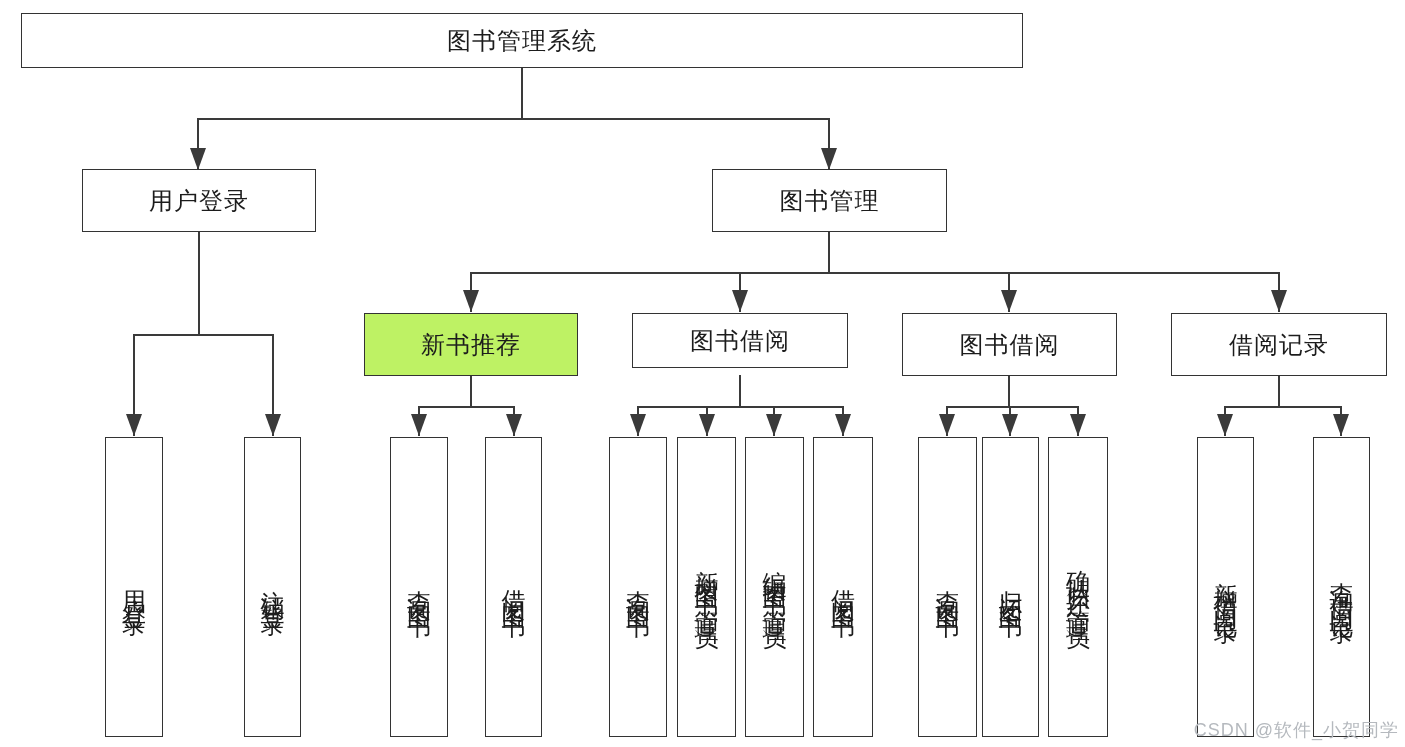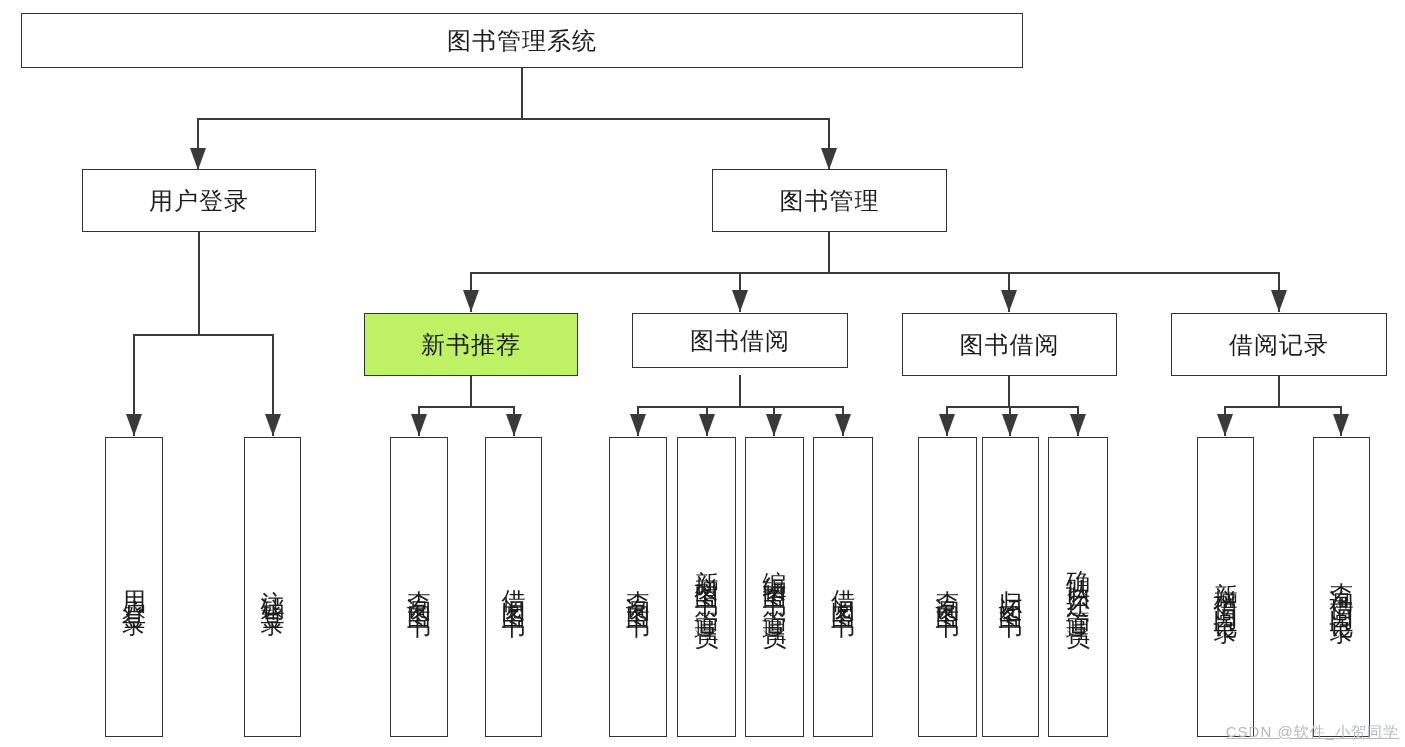--- a/index.html
+++ b/index.html
@@ -4,21 +4,21 @@
 <style>
   html,body{margin:0;padding:0;background:#ffffff;}
   body{font-family:"Liberation Sans","DejaVu Sans",sans-serif;}
   #canvas{position:relative;width:1405px;height:747px;background:#ffffff;overflow:hidden;}
   #wires{position:absolute;left:0;top:0;width:1405px;height:747px;}
   .node{position:absolute;background:#ffffff;border:1px solid #737373;box-sizing:border-box;
         display:flex;align-items:center;justify-content:center;}
   .node .lbl{color:#1c1c1c;}
   .node.h .lbl{font-size:24px;letter-spacing:1px;white-space:nowrap;}
   .node.v .lbl{writing-mode:vertical-rl;text-orientation:mixed;font-size:24px;letter-spacing:8px;line-height:1;}
-  .watermark{position:absolute;right:6px;bottom:5px;font-size:15px;letter-spacing:1px;white-space:nowrap;text-decoration:underline;}
+  .watermark{position:absolute;right:6px;bottom:5px;font-size:18px;letter-spacing:1px;white-space:nowrap;}
 </style>
 </head>
 <body>
 
 <div id="canvas">
   <svg id="wires" xmlns="http://www.w3.org/2000/svg">
     <defs>
       <marker id="arrow" markerUnits="userSpaceOnUse" markerWidth="22" markerHeight="16" refX="21" refY="8" orient="auto">
         <path d="M0,0 L22,8 L0,16 Z" fill="#3a3a3a"></path>
       </marker>

